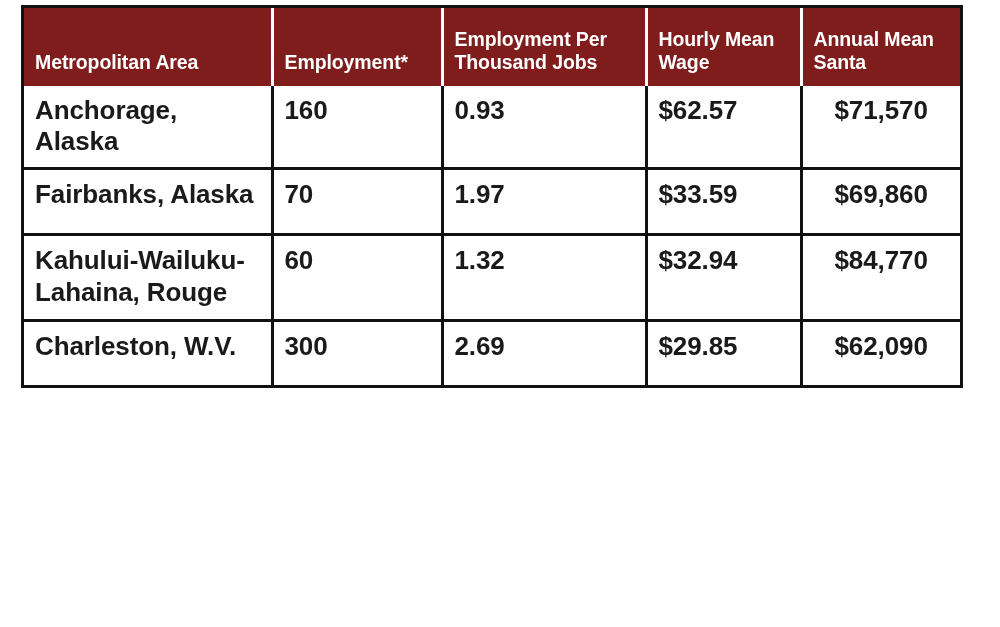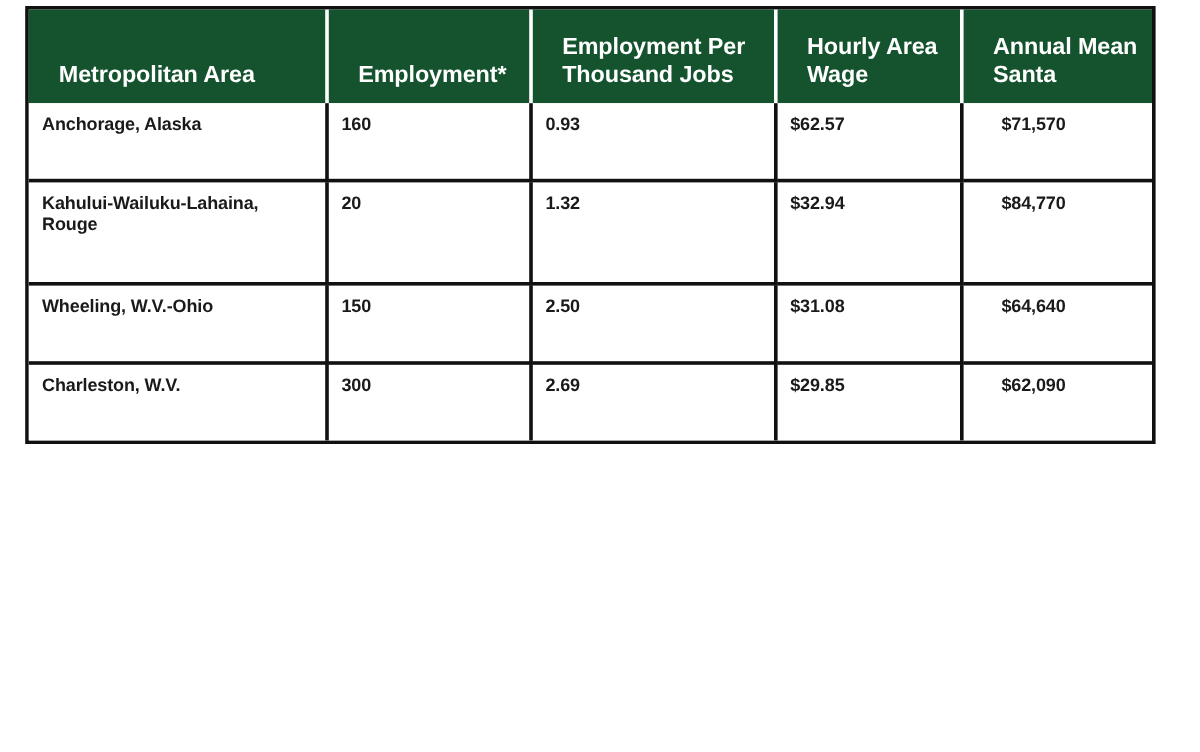--- a/index.html
+++ b/index.html
@@ -26,37 +26,37 @@
     table-layout: fixed;
     background: #ffffff;
   }
   table.data-table col.c0 { width: 248px; }
   table.data-table col.c1 { width: 170px; }
   table.data-table col.c2 { width: 204px; }
   table.data-table col.c3 { width: 155px; }
   table.data-table col.c4 { width: 159px; }
 
   thead th {
-    background: #14532d;
+    background: #7f1d1d;
     color: #ffffff;
     text-align: left;
     vertical-align: bottom;
     font-size: 19.5px;
     font-weight: bold;
     line-height: 1.18;
-    padding: 10px 10px 12px 25px;
+    padding: 10px 10px 12px 11px;
     height: 78px;
     box-sizing: border-box;
     border-right: 3px solid #ffffff;
     letter-spacing: -0.1px;
   }
   thead th:last-child { border-right: none; }
 
   tbody td {
-    font-size: 15px;
+    font-size: 26px;
     font-weight: bold;
     line-height: 1.2;
     color: #1a1a1a;
     vertical-align: top;
     padding: 9px 10px 10px 11px;
     border-bottom: 3px solid #111111;
     border-right: 3px solid #111111;
     background: #ffffff;
     letter-spacing: -0.1px;
   }
@@ -75,45 +75,45 @@
         <col class="c1">
         <col class="c2">
         <col class="c3">
         <col class="c4">
     </colgroup>
     <thead>
       <tr>
         <th>Metropolitan Area</th>
         <th>Employment*</th>
         <th>Employment Per Thousand Jobs</th>
-        <th>Hourly Area Wage</th>
+        <th>Hourly Mean Wage</th>
         <th>Annual Mean Santa</th>
       </tr>
     </thead>
     <tbody>
       <tr class="short">
         <td>Anchorage, Alaska</td>
         <td>160</td>
         <td>0.93</td>
         <td>$62.57</td>
         <td>$71,570</td>
       </tr>
+      <tr class="short">
+        <td>Fairbanks, Alaska</td>
+        <td>70</td>
+        <td>1.97</td>
+        <td>$33.59</td>
+        <td>$69,860</td>
+      </tr>
       <tr class="tall">
         <td>Kahului-Wailuku-Lahaina, Rouge</td>
-        <td>20</td>
+        <td>60</td>
         <td>1.32</td>
         <td>$32.94</td>
         <td>$84,770</td>
-      </tr>
-      <tr class="short">
-        <td>Wheeling, W.V.-Ohio</td>
-        <td>150</td>
-        <td>2.50</td>
-        <td>$31.08</td>
-        <td>$64,640</td>
       </tr>
       <tr class="short">
         <td>Charleston, W.V.</td>
         <td>300</td>
         <td>2.69</td>
         <td>$29.85</td>
         <td>$62,090</td>
       </tr>
 
     </tbody>

